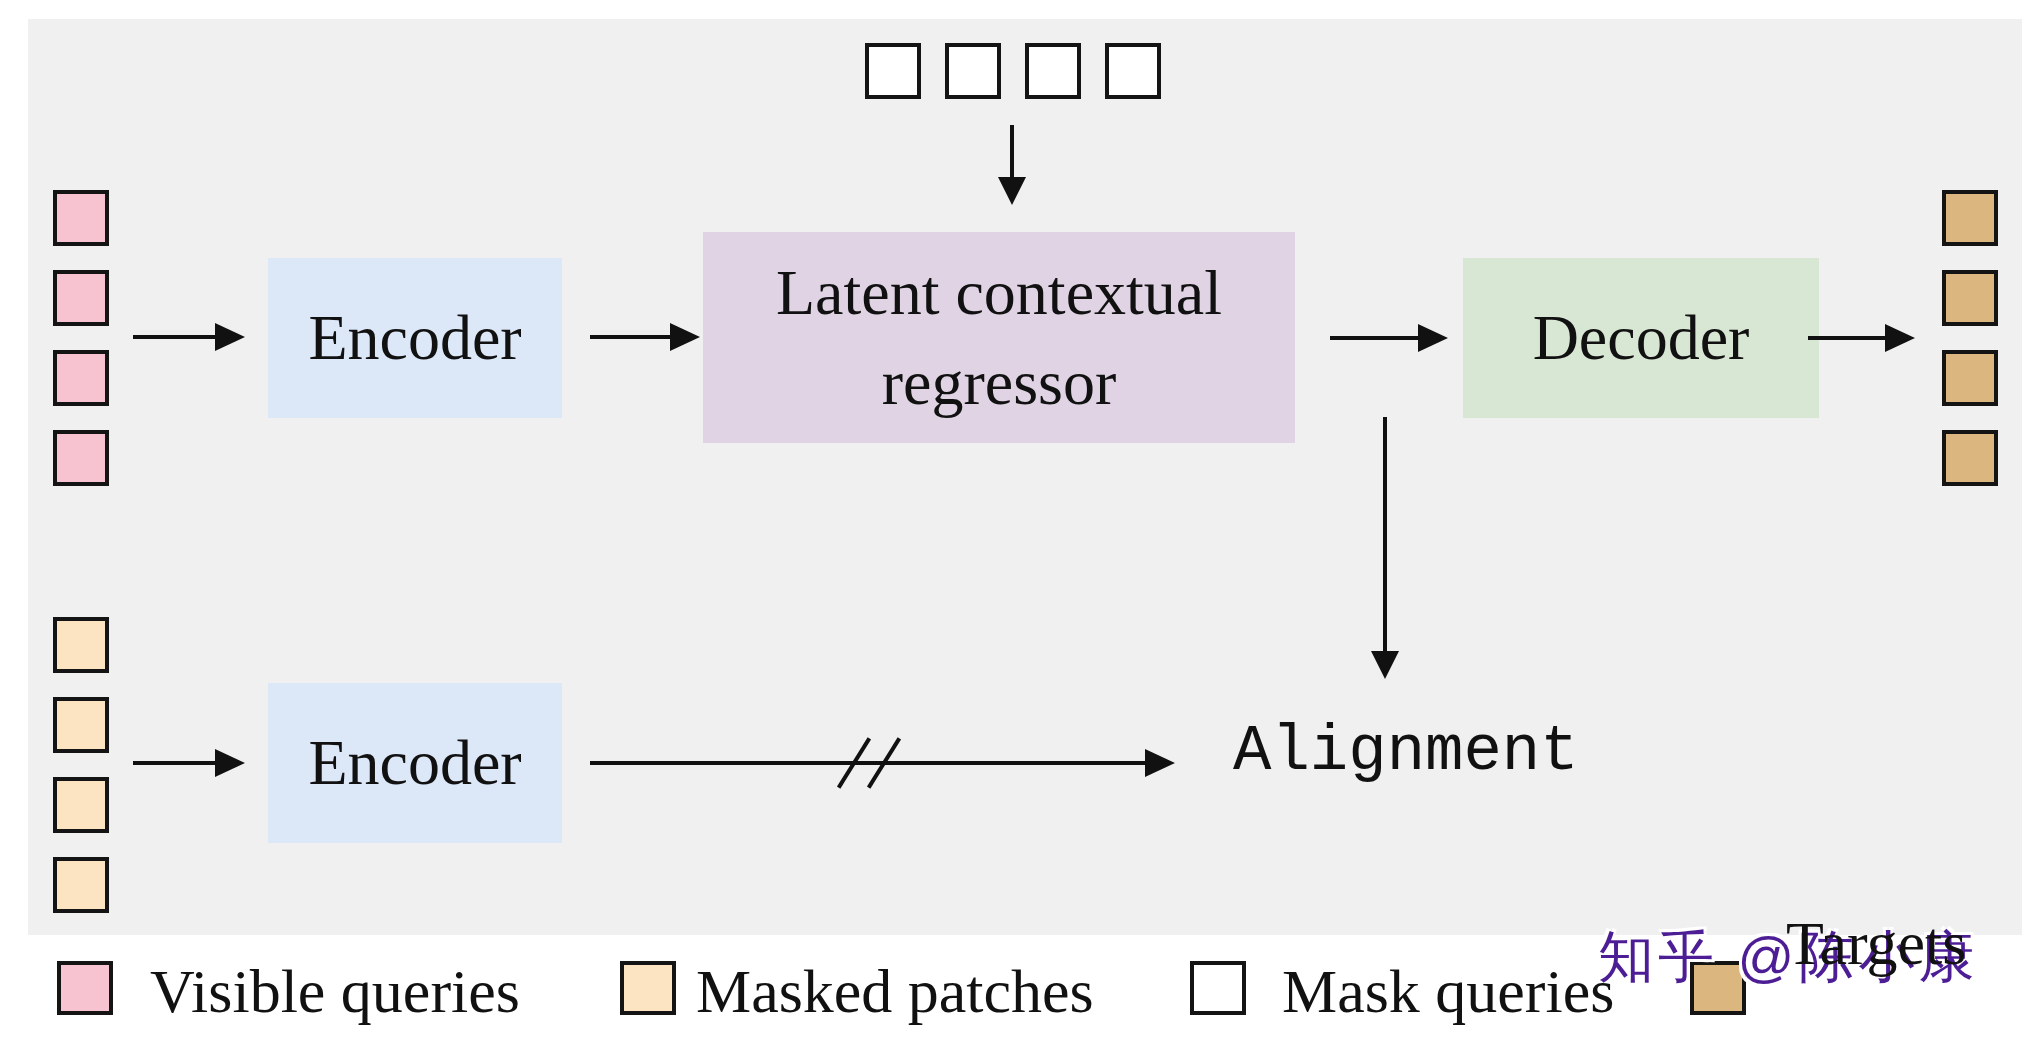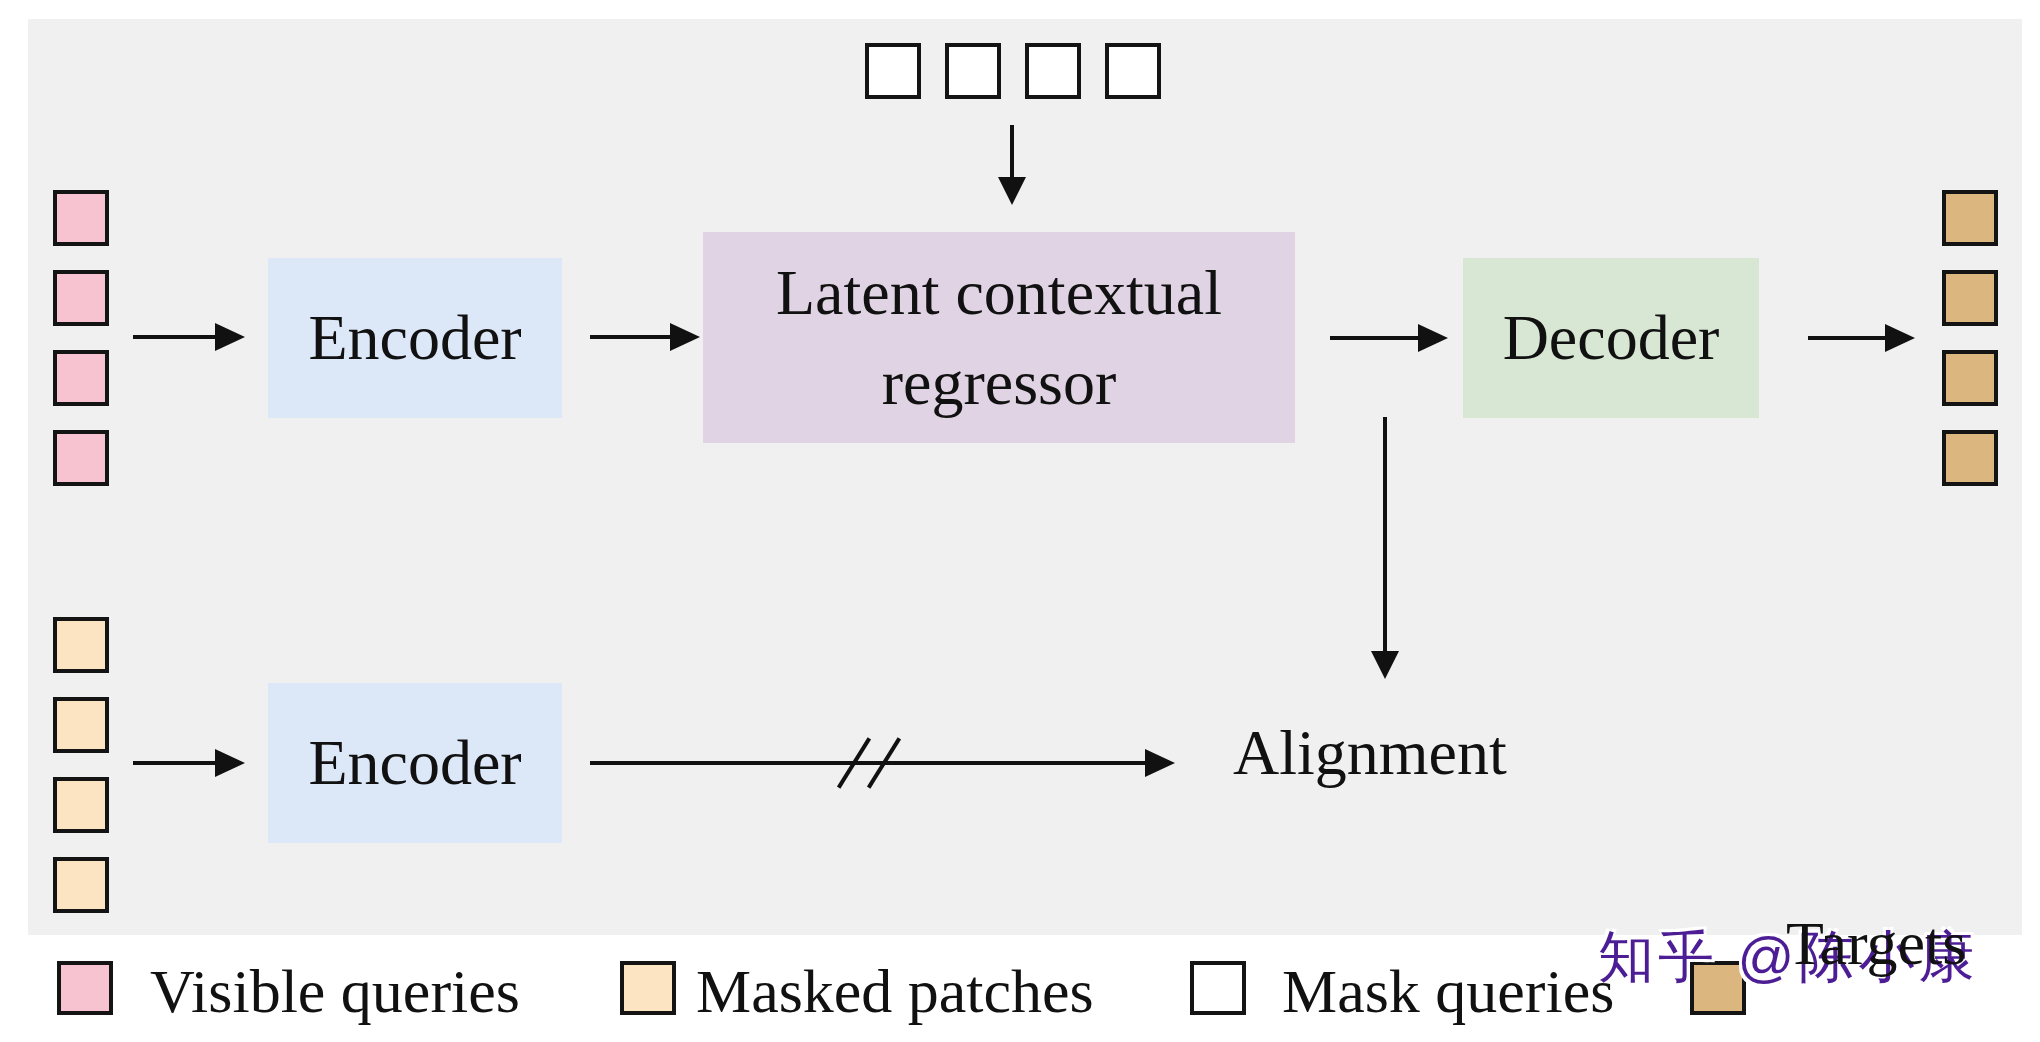--- a/index.html
+++ b/index.html
@@ -11,22 +11,22 @@
   .stack{position:absolute;display:flex;flex-direction:column;gap:24px;}
   .row{position:absolute;display:flex;flex-direction:row;gap:24px;}
   .sq{width:56px;height:56px;border:4px solid #141414;box-sizing:border-box;}
 
   
   .box{position:absolute;display:flex;align-items:center;justify-content:center;
        font-size:64px;line-height:1.4;text-align:center;}
   #encoder-top{left:268px;top:258px;width:294px;height:160px;}
   #encoder-bottom{left:268px;top:683px;width:294px;height:160px;}
   #regressor{left:703px;top:232px;width:592px;height:211px;}
-  #decoder{left:1463px;top:258px;width:296px;height:160px;}
-  #alignment{position:absolute;left:1233px;top:716px;width:300px;text-align:left;font-size:64px;}
+  #decoder{left:1463px;top:258px;width:356px;height:160px;}
+  #alignment{position:absolute;left:1233px;top:716px;width:300px;text-align:left;font-size:64px;font-family:Liberation Mono, monospace;}
 
   
   .hline{position:absolute;height:4px;background:#111;}
   .vline{position:absolute;width:4px;background:#111;}
   .head-right{position:absolute;width:0;height:0;
               border-left:30px solid #111;border-top:14px solid transparent;border-bottom:14px solid transparent;}
   .head-down{position:absolute;width:0;height:0;
              border-top:28px solid #111;border-left:14px solid transparent;border-right:14px solid transparent;}
   .slash{position:absolute;width:4px;height:58px;background:#111;transform:rotate(32deg);}
 

